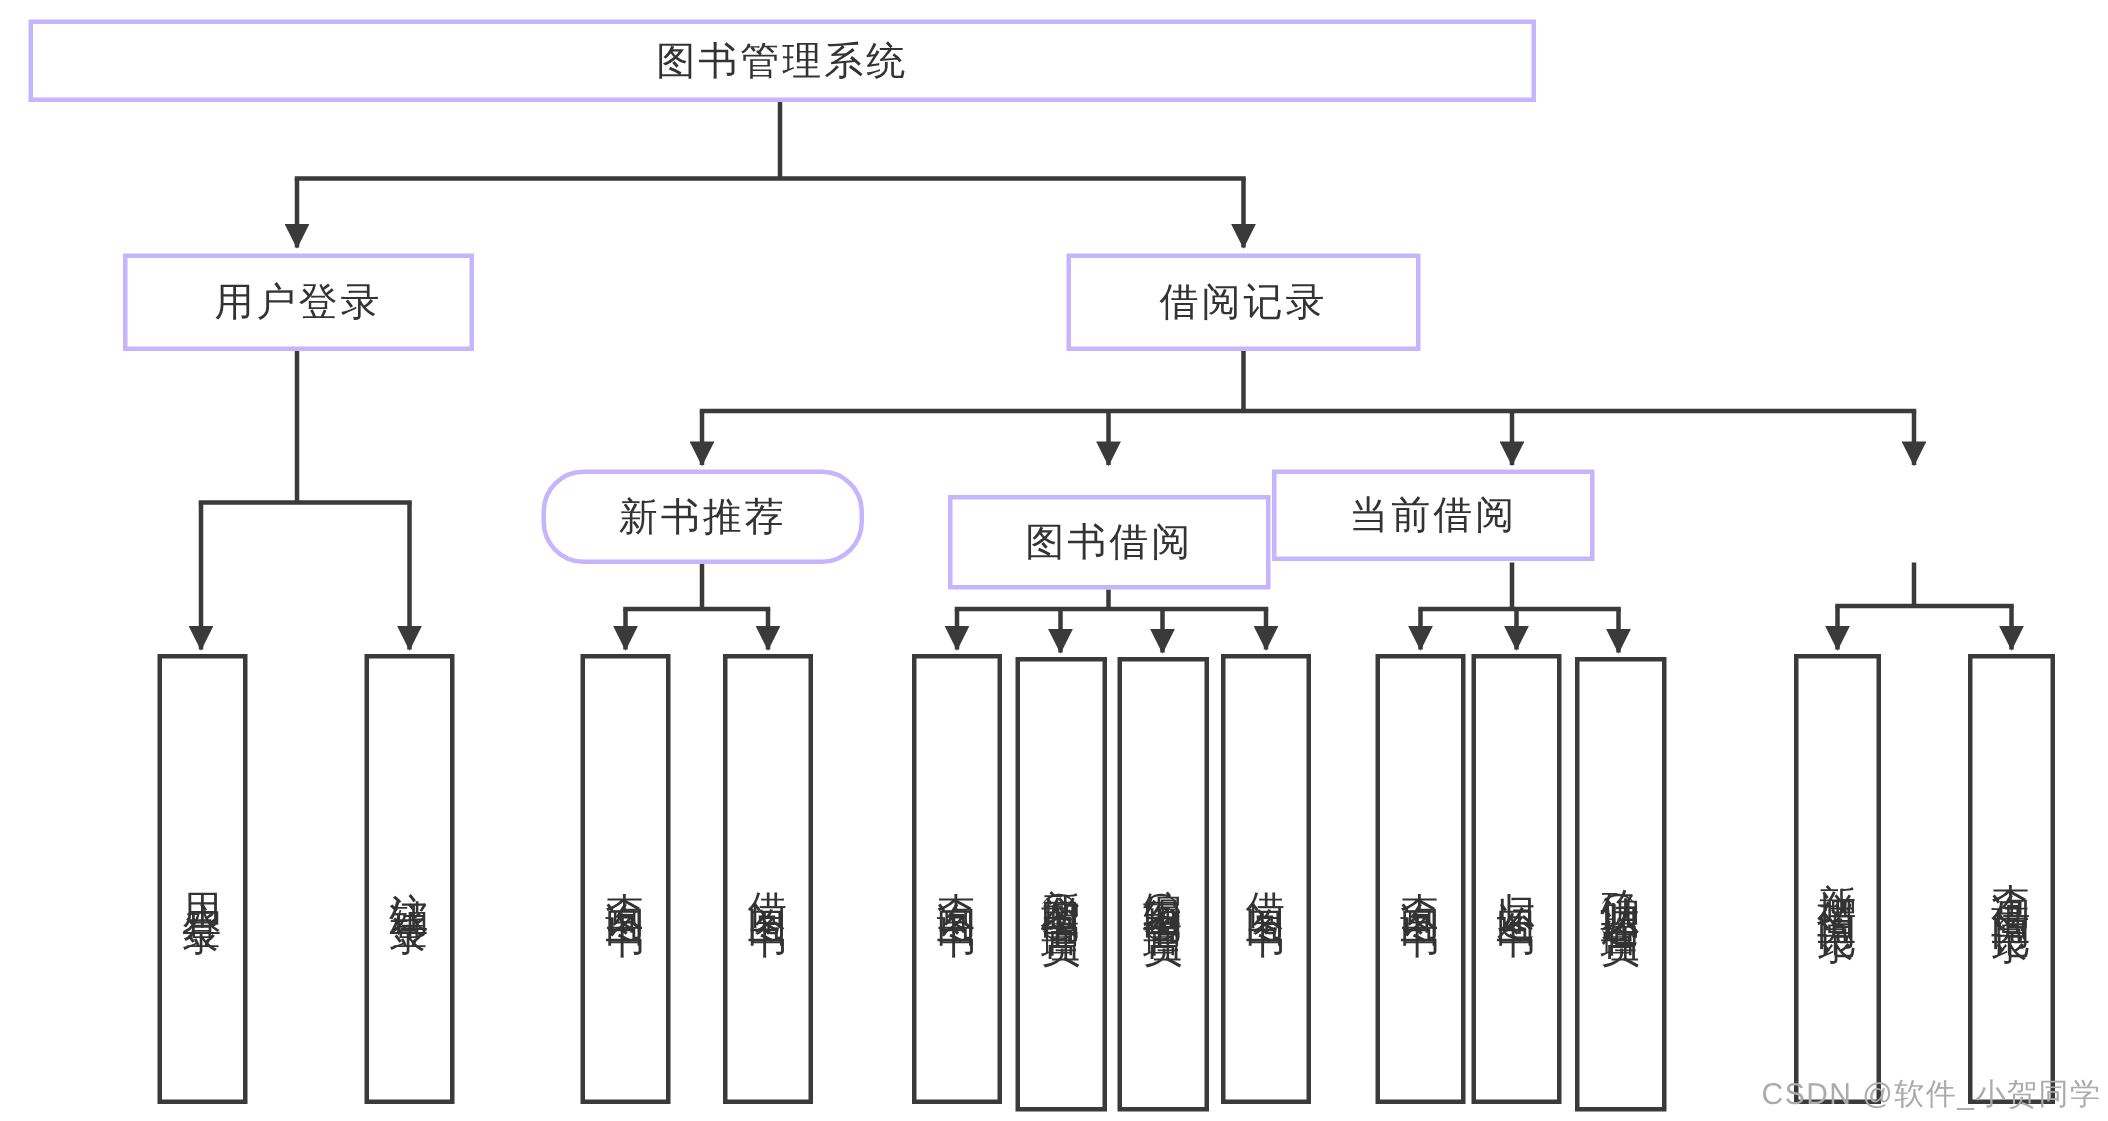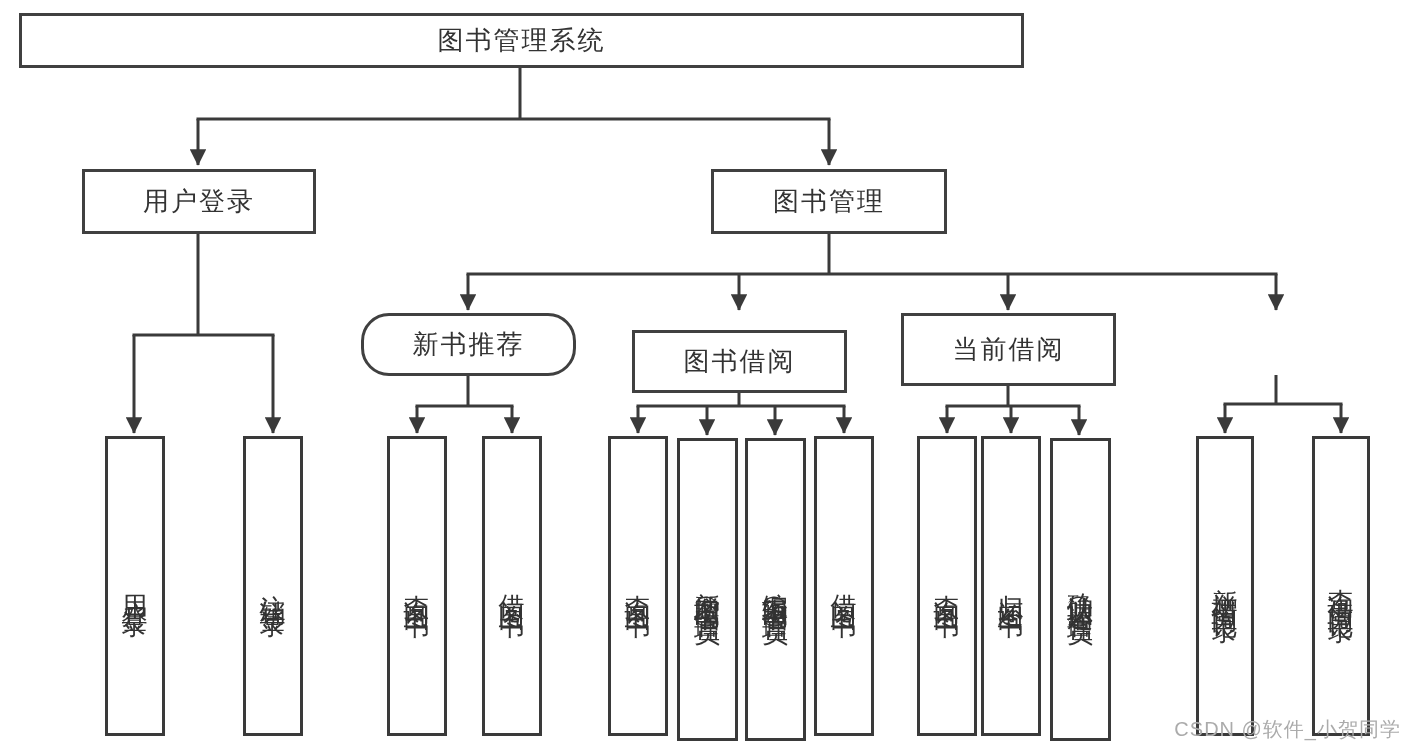--- a/index.html
+++ b/index.html
@@ -13,21 +13,21 @@
     overflow: hidden;
   }
   #wires {
     position: absolute;
     left: 0; top: 0;
     pointer-events: none;
   }
   .box {
     position: absolute;
     box-sizing: border-box;
-    border: 3px solid #404040;
+    border: 3px solid #c4b5fd;
     background: #ffffff;
     display: flex;
     align-items: center;
     justify-content: center;
     font-size: 26px;
     letter-spacing: 2px;
     color: #333333;
     white-space: nowrap;
   }
   .vbox {
@@ -46,21 +46,21 @@
     letter-spacing: 6px;
     color: #333333;
     line-height: 1;
   }
   
   .n-root            { left: 19px;   top: 13px;  width: 1005px; height: 55px; }
   .n-user-login      { left: 82px;   top: 169px; width: 234px;  height: 65px; }
   .n-book-mgmt       { left: 711px;  top: 169px; width: 236px;  height: 65px; }
   .n-new-book        { left: 361px;  top: 313px; width: 215px;  height: 63px; border-radius: 28px; }
   .n-book-borrow     { left: 632px;  top: 330px; width: 215px;  height: 63px; }
-  .n-current-borrow  { left: 901px;  top: 313px; width: 215px;  height: 73px; }
+  .n-current-borrow  { left: 848px;  top: 313px; width: 215px;  height: 61px; }
   .n-borrow-records  { left: 1169px; top: 313px; width: 215px;  height: 63px; }
   .leaf0  { left: 105px;  top: 436px; width: 60px; height: 300px; }
   .leaf1  { left: 243px;  top: 436px; width: 60px; height: 300px; }
   .leaf2  { left: 387px;  top: 436px; width: 60px; height: 300px; }
   .leaf3  { left: 482px;  top: 436px; width: 60px; height: 300px; }
   .leaf4  { left: 608px;  top: 436px; width: 60px; height: 300px; }
   .leaf5  { left: 677px;  top: 438px; width: 61px; height: 303px; }
   .leaf6  { left: 745px;  top: 438px; width: 61px; height: 303px; }
   .leaf7  { left: 814px;  top: 436px; width: 60px; height: 300px; }
   .leaf8  { left: 917px;  top: 436px; width: 60px; height: 300px; }
@@ -122,21 +122,21 @@
 
       <path d="M1276,375 V404 M1223.5,404 H1342.5"></path>
       <path d="M1225,404 V433" marker-end="url(#arrow)"></path>
       <path d="M1341,404 V433" marker-end="url(#arrow)"></path>
     </g>
   </svg>
 
   <div class="box n-root">图书管理系统</div>
 
   <div class="box n-user-login">用户登录</div>
-  <div class="box n-book-mgmt">图书管理</div>
+  <div class="box n-book-mgmt">借阅记录</div>
 
   <div class="box n-new-book">新书推荐</div>
   <div class="box n-book-borrow">图书借阅</div>
   <div class="box n-current-borrow">当前借阅</div>
 
   <div class="vbox leaf0">
     <span>用户登录</span>
   </div>
   <div class="vbox leaf1">
     <span>注销登录</span>

